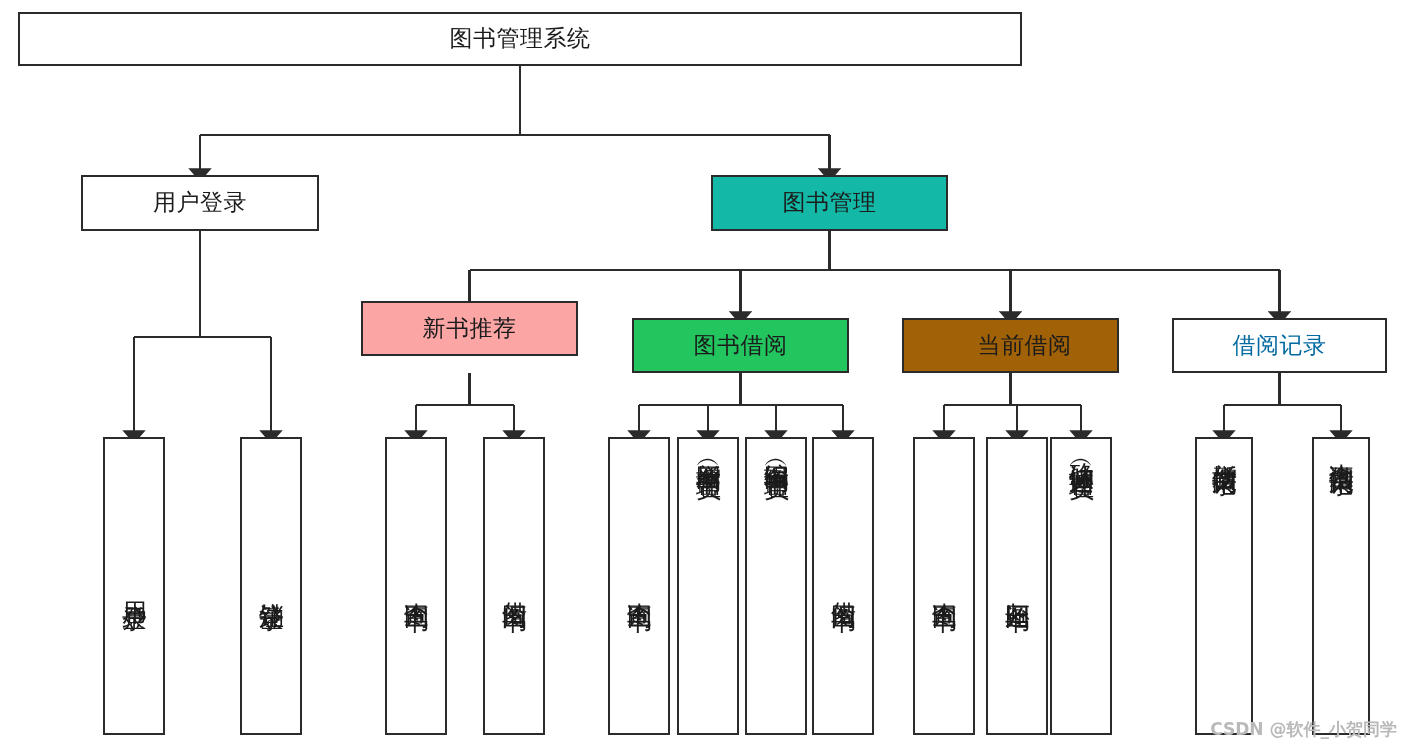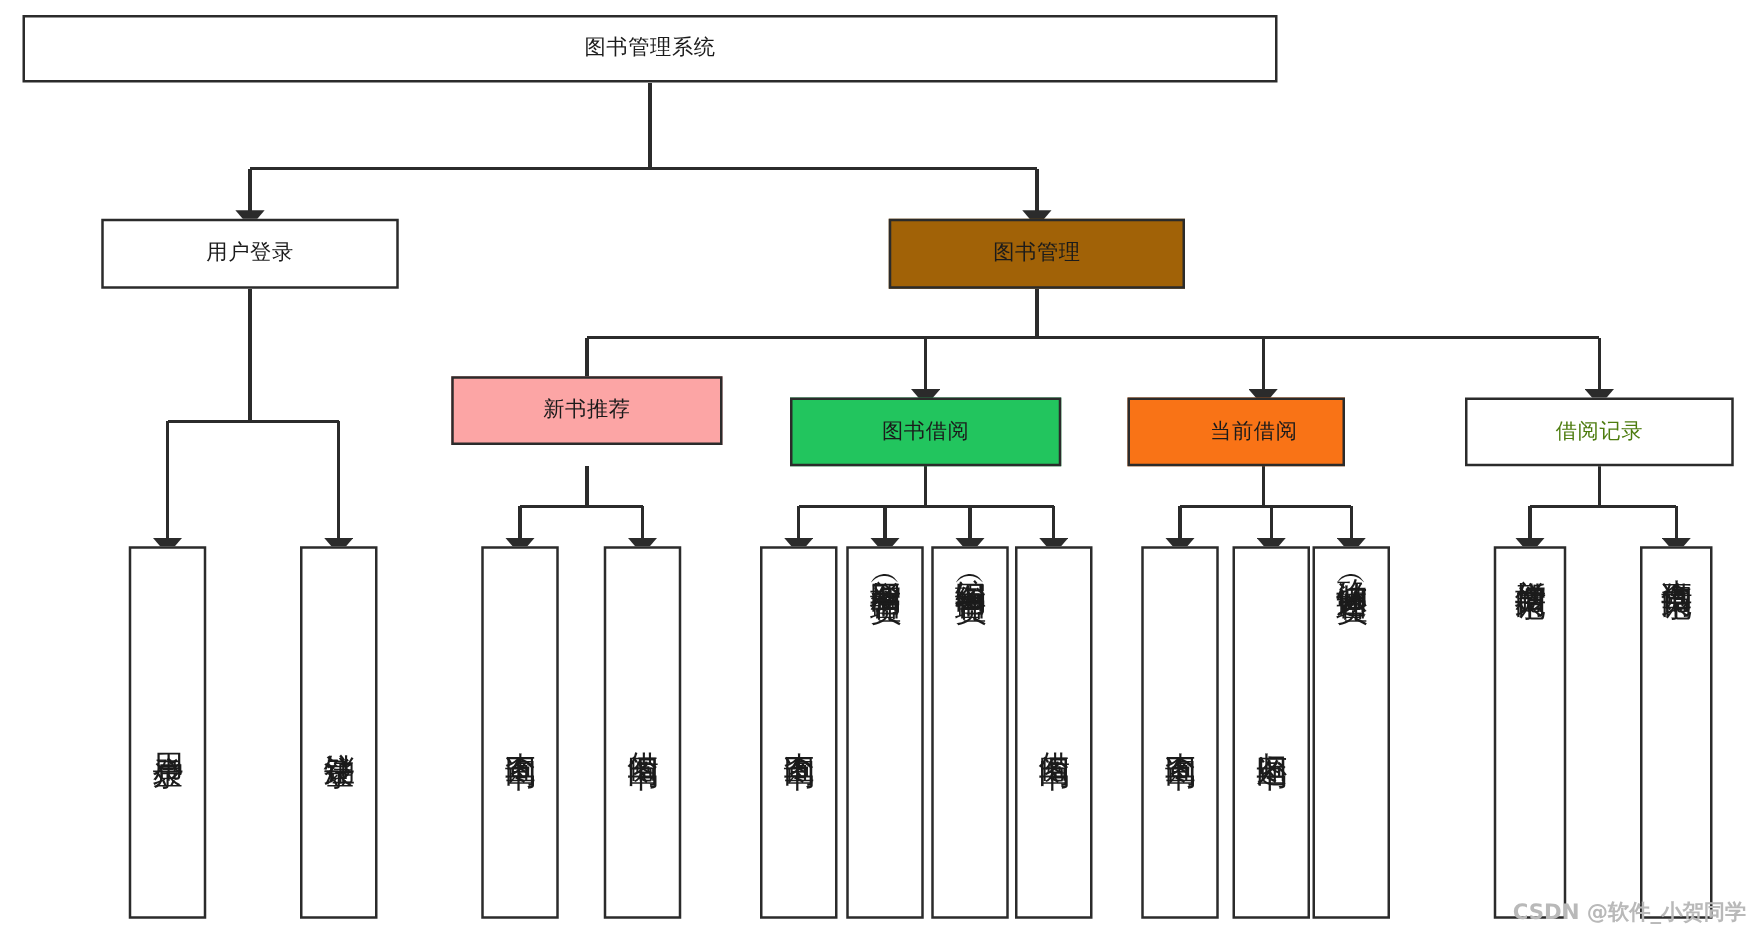--- a/index.html
+++ b/index.html
@@ -34,21 +34,21 @@
   }
   .node-label {
     color: #1b1b1b;
     font-family: "DejaVu Sans", "Liberation Sans", sans-serif;
     letter-spacing: 0.5px;
     white-space: nowrap;
     line-height: 1.12;
   }
   .node-box.horizontal .node-label {
     writing-mode: horizontal-tb;
-    font-size: 17px;
+    font-size: 23px;
   }
   .node-box.vertical {
     align-items: flex-start;
     justify-content: center;
     padding-top: 4px;
   }
   .node-box.vertical .node-label {
     writing-mode: vertical-rl;
     text-orientation: upright;
     font-size: 25px;
@@ -124,34 +124,34 @@
         <line x1="1341" y1="405" x2="1341" y2="436" stroke="#2b2b2b" stroke-width="2.6" shape-rendering="crispEdges" marker-end="url(#arrowhead)"></line>
       </g>
   </svg>
   <div id="node-layer">
       <div class="node-box horizontal" style="left: 18px; top: 12px; width: 1004px; height: 54px; border-color: rgb(43, 43, 43); background: rgb(255, 255, 255);">
         <span class="node-label" style="color: rgb(27, 27, 27);">图书管理系统</span>
       </div>
       <div class="node-box horizontal" style="left: 81px; top: 175px; width: 238px; height: 56px; border-color: rgb(43, 43, 43); background: rgb(255, 255, 255);">
         <span class="node-label" style="color: rgb(27, 27, 27);">用户登录</span>
       </div>
-      <div class="node-box horizontal" style="left: 711px; top: 175px; width: 237px; height: 56px; border-color: rgb(43, 43, 43); background: #a16207; text-align: center;">
+      <div class="node-box horizontal" style="left: 711px; top: 175px; width: 237px; height: 56px; border-color: rgb(43, 43, 43); background: #14b8a6; text-align: center;">
         <span class="node-label" style="color: rgb(27, 27, 27);">图书管理</span>
       </div>
       <div class="node-box horizontal" style="left: 361px; top: 301px; width: 217px; height: 55px; border-color: rgb(43, 43, 43); background: #fca5a5;">
         <span class="node-label" style="color: rgb(27, 27, 27);">新书推荐</span>
       </div>
       <div class="node-box horizontal" style="left: 632px; top: 318px; width: 217px; height: 55px; border-color: rgb(43, 43, 43); background: #22c55e;">
         <span class="node-label" style="color: rgb(27, 27, 27);">图书借阅</span>
       </div>
-      <div class="node-box horizontal" style="left: 902px; top: 318px; width: 174px; height: 55px; border-color: rgb(43, 43, 43); background: #f97316; padding-left: 28px;">
+      <div class="node-box horizontal" style="left: 902px; top: 318px; width: 217px; height: 55px; border-color: rgb(43, 43, 43); background: #a16207; padding-left: 28px;">
         <span class="node-label" style="color: rgb(27, 27, 27);">当前借阅</span>
       </div>
       <div class="node-box horizontal" style="left: 1172px; top: 318px; width: 215px; height: 55px; border-color: rgb(43, 43, 43); background: rgb(255, 255, 255);">
-        <span class="node-label" style="color: #4d7c0f;">借阅记录</span>
+        <span class="node-label" style="color: #0369a1;">借阅记录</span>
       </div>
       <div class="node-box vertical centerfit" style="left: 103px; top: 437px; width: 62px; height: 298px; border-color: rgb(43, 43, 43); background: rgb(255, 255, 255);">
         <span class="node-label" style="color: rgb(27, 27, 27);">用户登录</span>
       </div>
       <div class="node-box vertical centerfit" style="left: 240px; top: 437px; width: 62px; height: 298px; border-color: rgb(43, 43, 43); background: rgb(255, 255, 255);">
         <span class="node-label" style="color: rgb(27, 27, 27);">注销登录</span>
       </div>
       <div class="node-box vertical centerfit" style="left: 385px; top: 437px; width: 62px; height: 298px; border-color: rgb(43, 43, 43); background: rgb(255, 255, 255);">
         <span class="node-label" style="color: rgb(27, 27, 27);">查询图书</span>
       </div>

